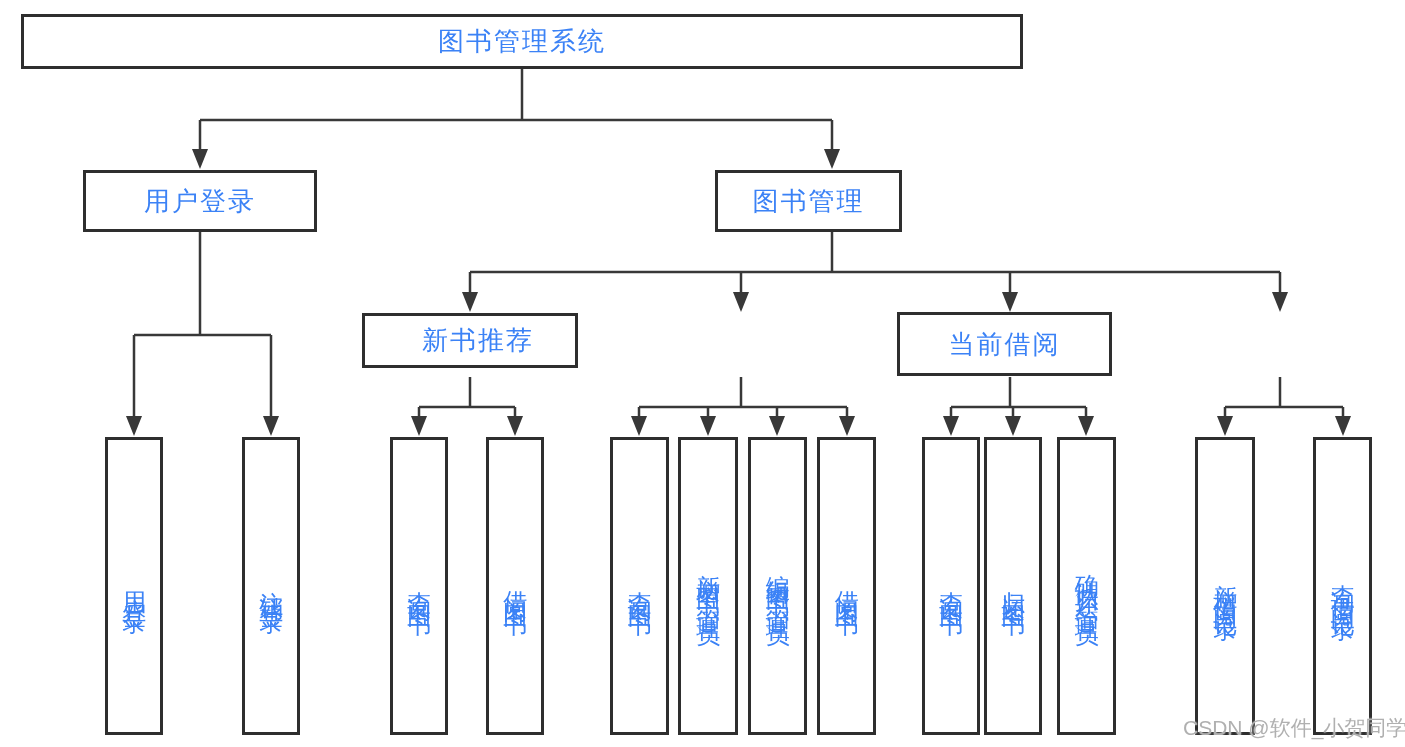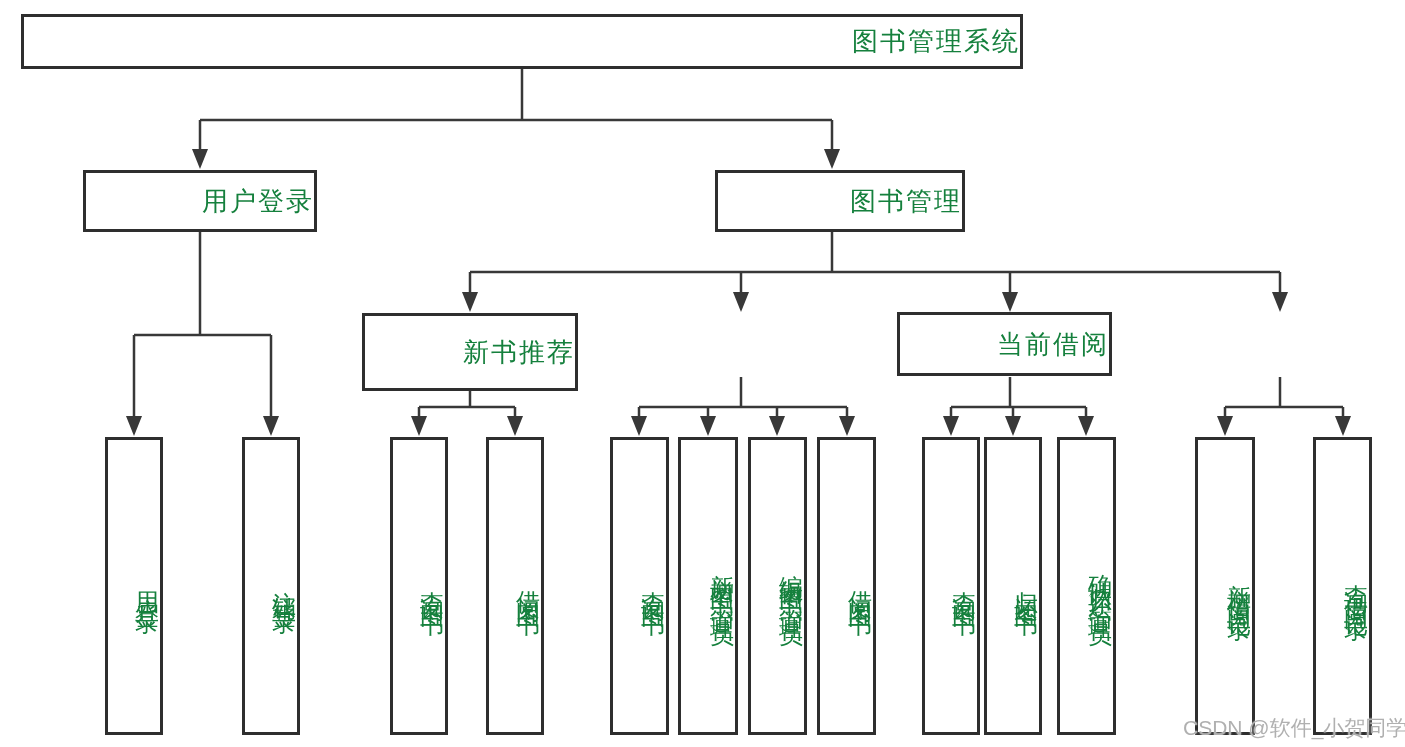--- a/index.html
+++ b/index.html
@@ -11,22 +11,22 @@
     overflow:hidden;
   }
   .connectors{position:absolute;left:0;top:0;pointer-events:none;}
   .box{
     position:absolute;
     box-sizing:border-box;
     border:3px solid #2e2e2e;
     background:#ffffff;
     display:flex;
     align-items:center;
-    justify-content:flex-end;
-    color:#15803d;
+    justify-content:center;
+    color:#3b82f6;
   }
   .hbox span{
     font-size:26px;
     letter-spacing:2px;
     white-space:nowrap;
   }
   .vbox span{
     writing-mode:vertical-rl;
     text-orientation:mixed;
     font-size:24px;
@@ -87,25 +87,25 @@
     <polygon class="arrow" points="1335,416 1351,416 1343,436"></polygon>
   </svg>
 
   <div class="box hbox" style="left:21px;top:14px;width:1002px;height:55px;">
     <span>图书管理系统</span>
   </div>
 
   <div class="box hbox" style="left:83px;top:170px;width:234px;height:62px;">
     <span>用户登录</span>
   </div>
-  <div class="box hbox" style="left:715px;top:170px;width:250px;height:62px;">
+  <div class="box hbox" style="left:715px;top:170px;width:187px;height:62px;">
     <span>图书管理</span>
   </div>
 
-  <div class="box hbox" style="left:362px;top:313px;width:216px;height:78px;padding-left:16px;">
+  <div class="box hbox" style="left:362px;top:313px;width:216px;height:55px;padding-left:16px;">
     <span>新书推荐</span>
   </div>
   <div class="box hbox" style="left:897px;top:312px;width:215px;height:64px;">
     <span>当前借阅</span>
   </div>
 
   <div class="box vbox" style="left:105px;top:437px;width:58px;height:298px;">
     <span>用户登录</span>
   </div>
   <div class="box vbox" style="left:242px;top:437px;width:58px;height:298px;">

